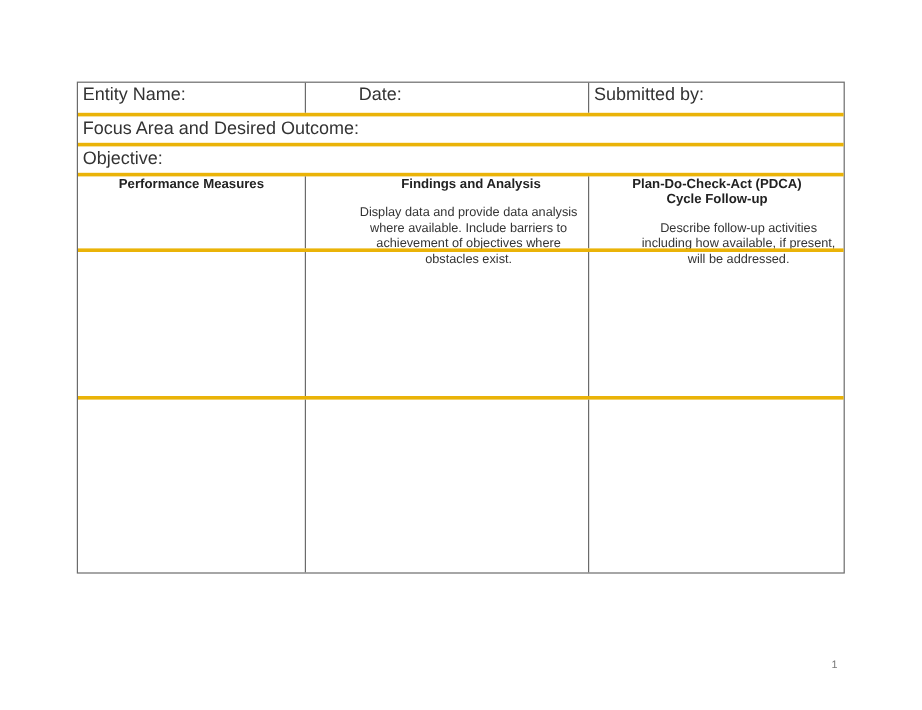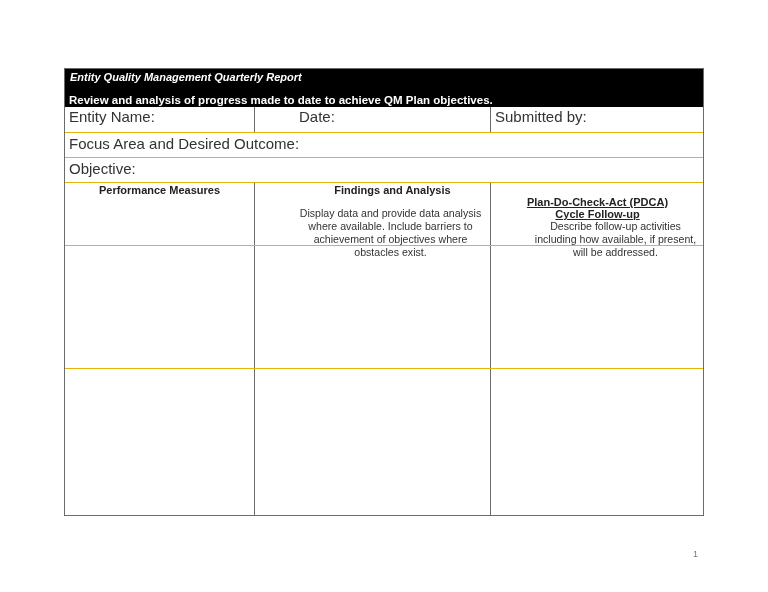--- a/index.html
+++ b/index.html
@@ -2,41 +2,37 @@
 <html><head>
 <meta charset="utf-8">
 <style>
   html, body { margin:0; padding:0; background:#ffffff; }
   body { width:768px; height:592px; position:relative; overflow:hidden; font-family:"Liberation Sans", sans-serif; }
   .page { position:absolute; left:0; top:0; width:768px; height:592px; background:#fff; }
   .tbl { position:absolute; left:64px; top:68px; width:640px; border:1px solid #6b6b6b; box-sizing:border-box; }
   .banner { background:#000; color:#fff; height:38px; position:relative; }
   .banner .title { position:absolute; left:5px; top:2px; font-size:11px; font-style:italic; font-weight:bold; }
   .banner .sub { position:absolute; left:4px; top:25px; font-size:11.5px; font-weight:bold; }
-  .row { position:relative; border-top:1px solid #eab308; box-sizing:border-box; }
+  .row { position:relative; border-top:3px solid #eab308; box-sizing:border-box; }
   .cell { position:absolute; top:0; bottom:0; box-sizing:border-box; font-size:15px; color:#333; padding:1px 4px; }
   .vl { border-left:1px solid #6b6b6b; }
   .c1 { left:0; width:189px; }
   .c2 { left:189px; width:236px;padding-left:44px; }
   .c3 { left:425px; width:214px; }
   .full { left:0; right:0; }
   .hdr { font-weight:bold; text-align:center; color:#222; font-size:11px; line-height:12px; padding-top:1px; }
   .desc { font-size:10.6px; line-height:13px; color:#333; text-align:center; font-weight:normal; position:absolute; left:4px; right:4px;margin-left:36px; }
   .footer { position:absolute; left:69px; top:540px; font-size:9px; color:#777; line-height:10px; }
   .pagenum { position:absolute; left:693px; top:549px; font-size:9px; color:#777; }
 </style>
 </head>
 <body>
 
 <div class="page">
   <div class="tbl">
-    <div class="banner">
-      <div class="title">Entity Quality Management Quarterly Report</div>
-      <div class="sub">Review and analysis of progress made to date to achieve QM Plan objectives.</div>
-    </div>
 
     <div class="row" style="height:25px;border-top:none;">
       <div class="cell c1"><span>Entity Name:</span></div>
       <div class="cell c2 vl"><span>Date:</span></div>
       <div class="cell c3 vl"><span>Submitted by:</span></div>
     </div>
 
     <div class="row" style="height:25px;">
       <div class="cell full" style="padding-top:2px;"><span>Focus Area and Desired Outcome:</span></div>
     </div>
@@ -47,21 +43,21 @@
 
     <div class="row" style="height:63px;">
       <div class="cell c1 hdr">
         <div>Performance Measures</div>
       </div>
       <div class="cell c2 vl hdr">
         <div>Findings and Analysis</div>
         <div class="desc" style="top:24px;">Display data and provide data analysis where available. Include barriers to achievement of objectives where obstacles exist.</div>
       </div>
       <div class="cell c3 vl hdr">
-        <div style="padding:12px 20px;text-decoration:underline;">Plan-Do-Check-Act (PDCA) Cycle Follow-up</div>
+        <div style="padding:0 20px;">Plan-Do-Check-Act (PDCA) Cycle Follow-up</div>
         <div class="desc" style="top:37px;">Describe follow-up activities including how available, if present, will be addressed.</div>
       </div>
     </div>
 
     <div class="row" style="height:123px;">
       <div class="cell c1"></div>
       <div class="cell c2 vl"></div>
       <div class="cell c3 vl"></div>
     </div>
 

